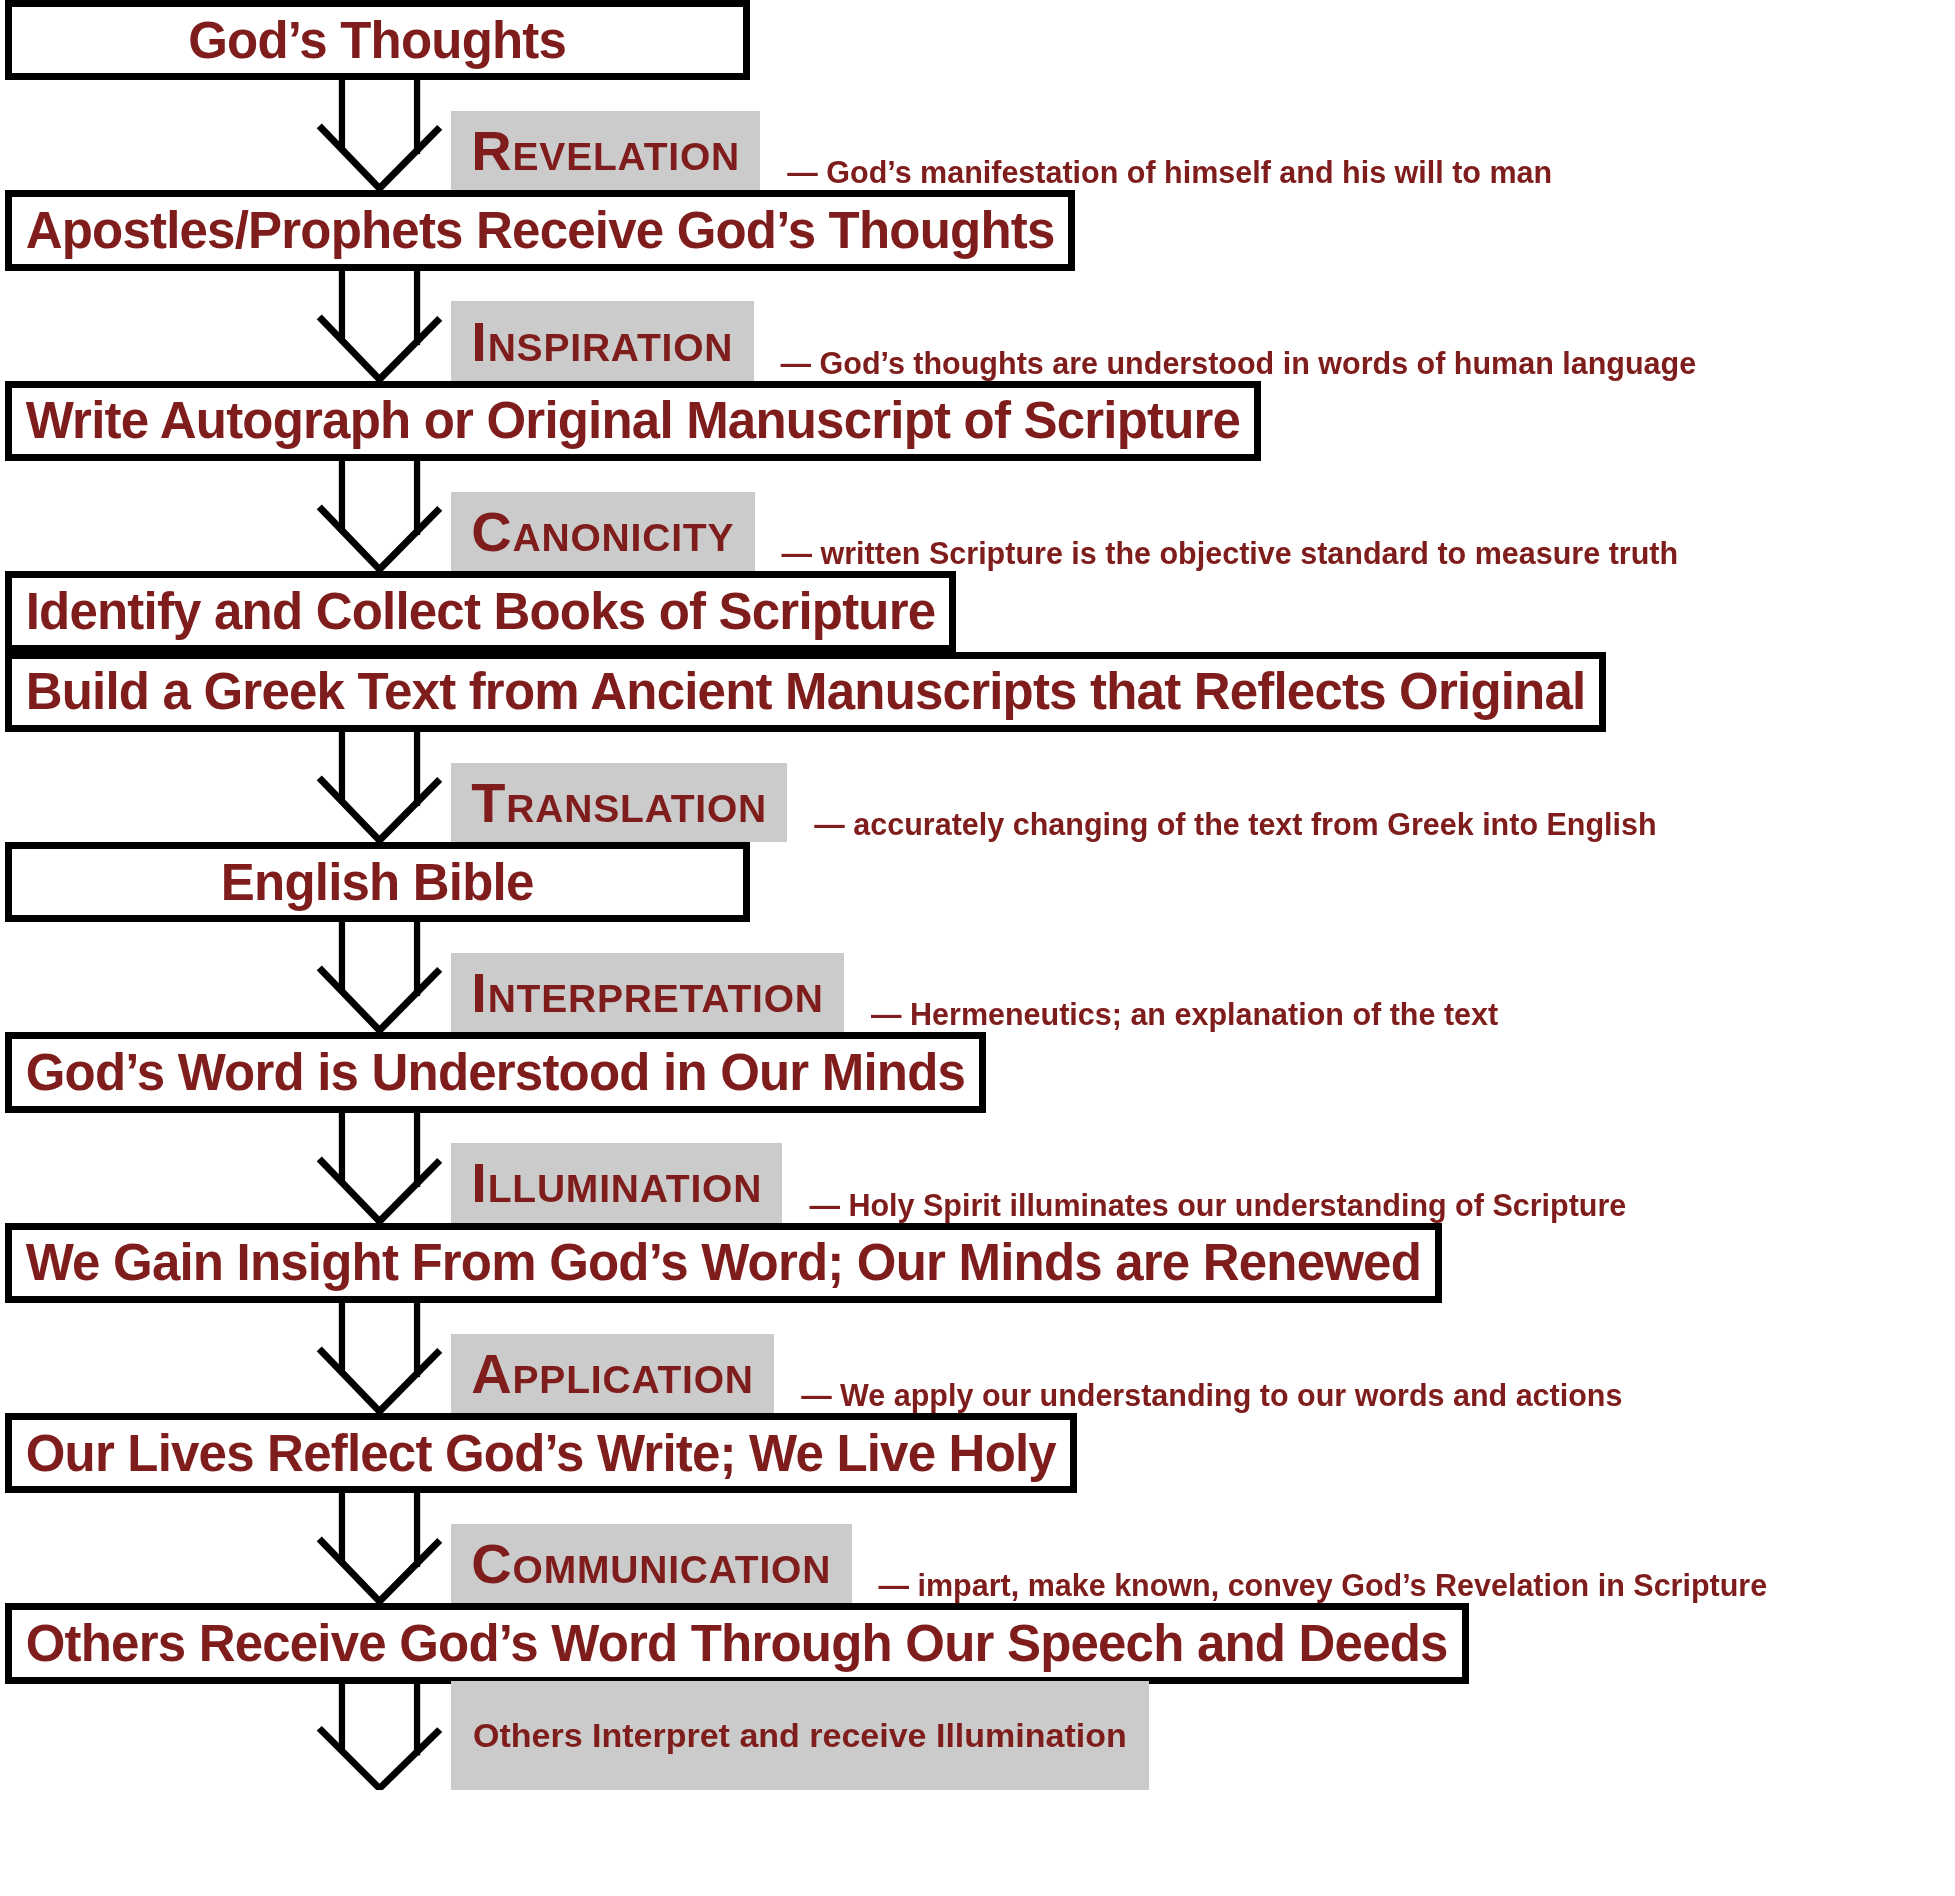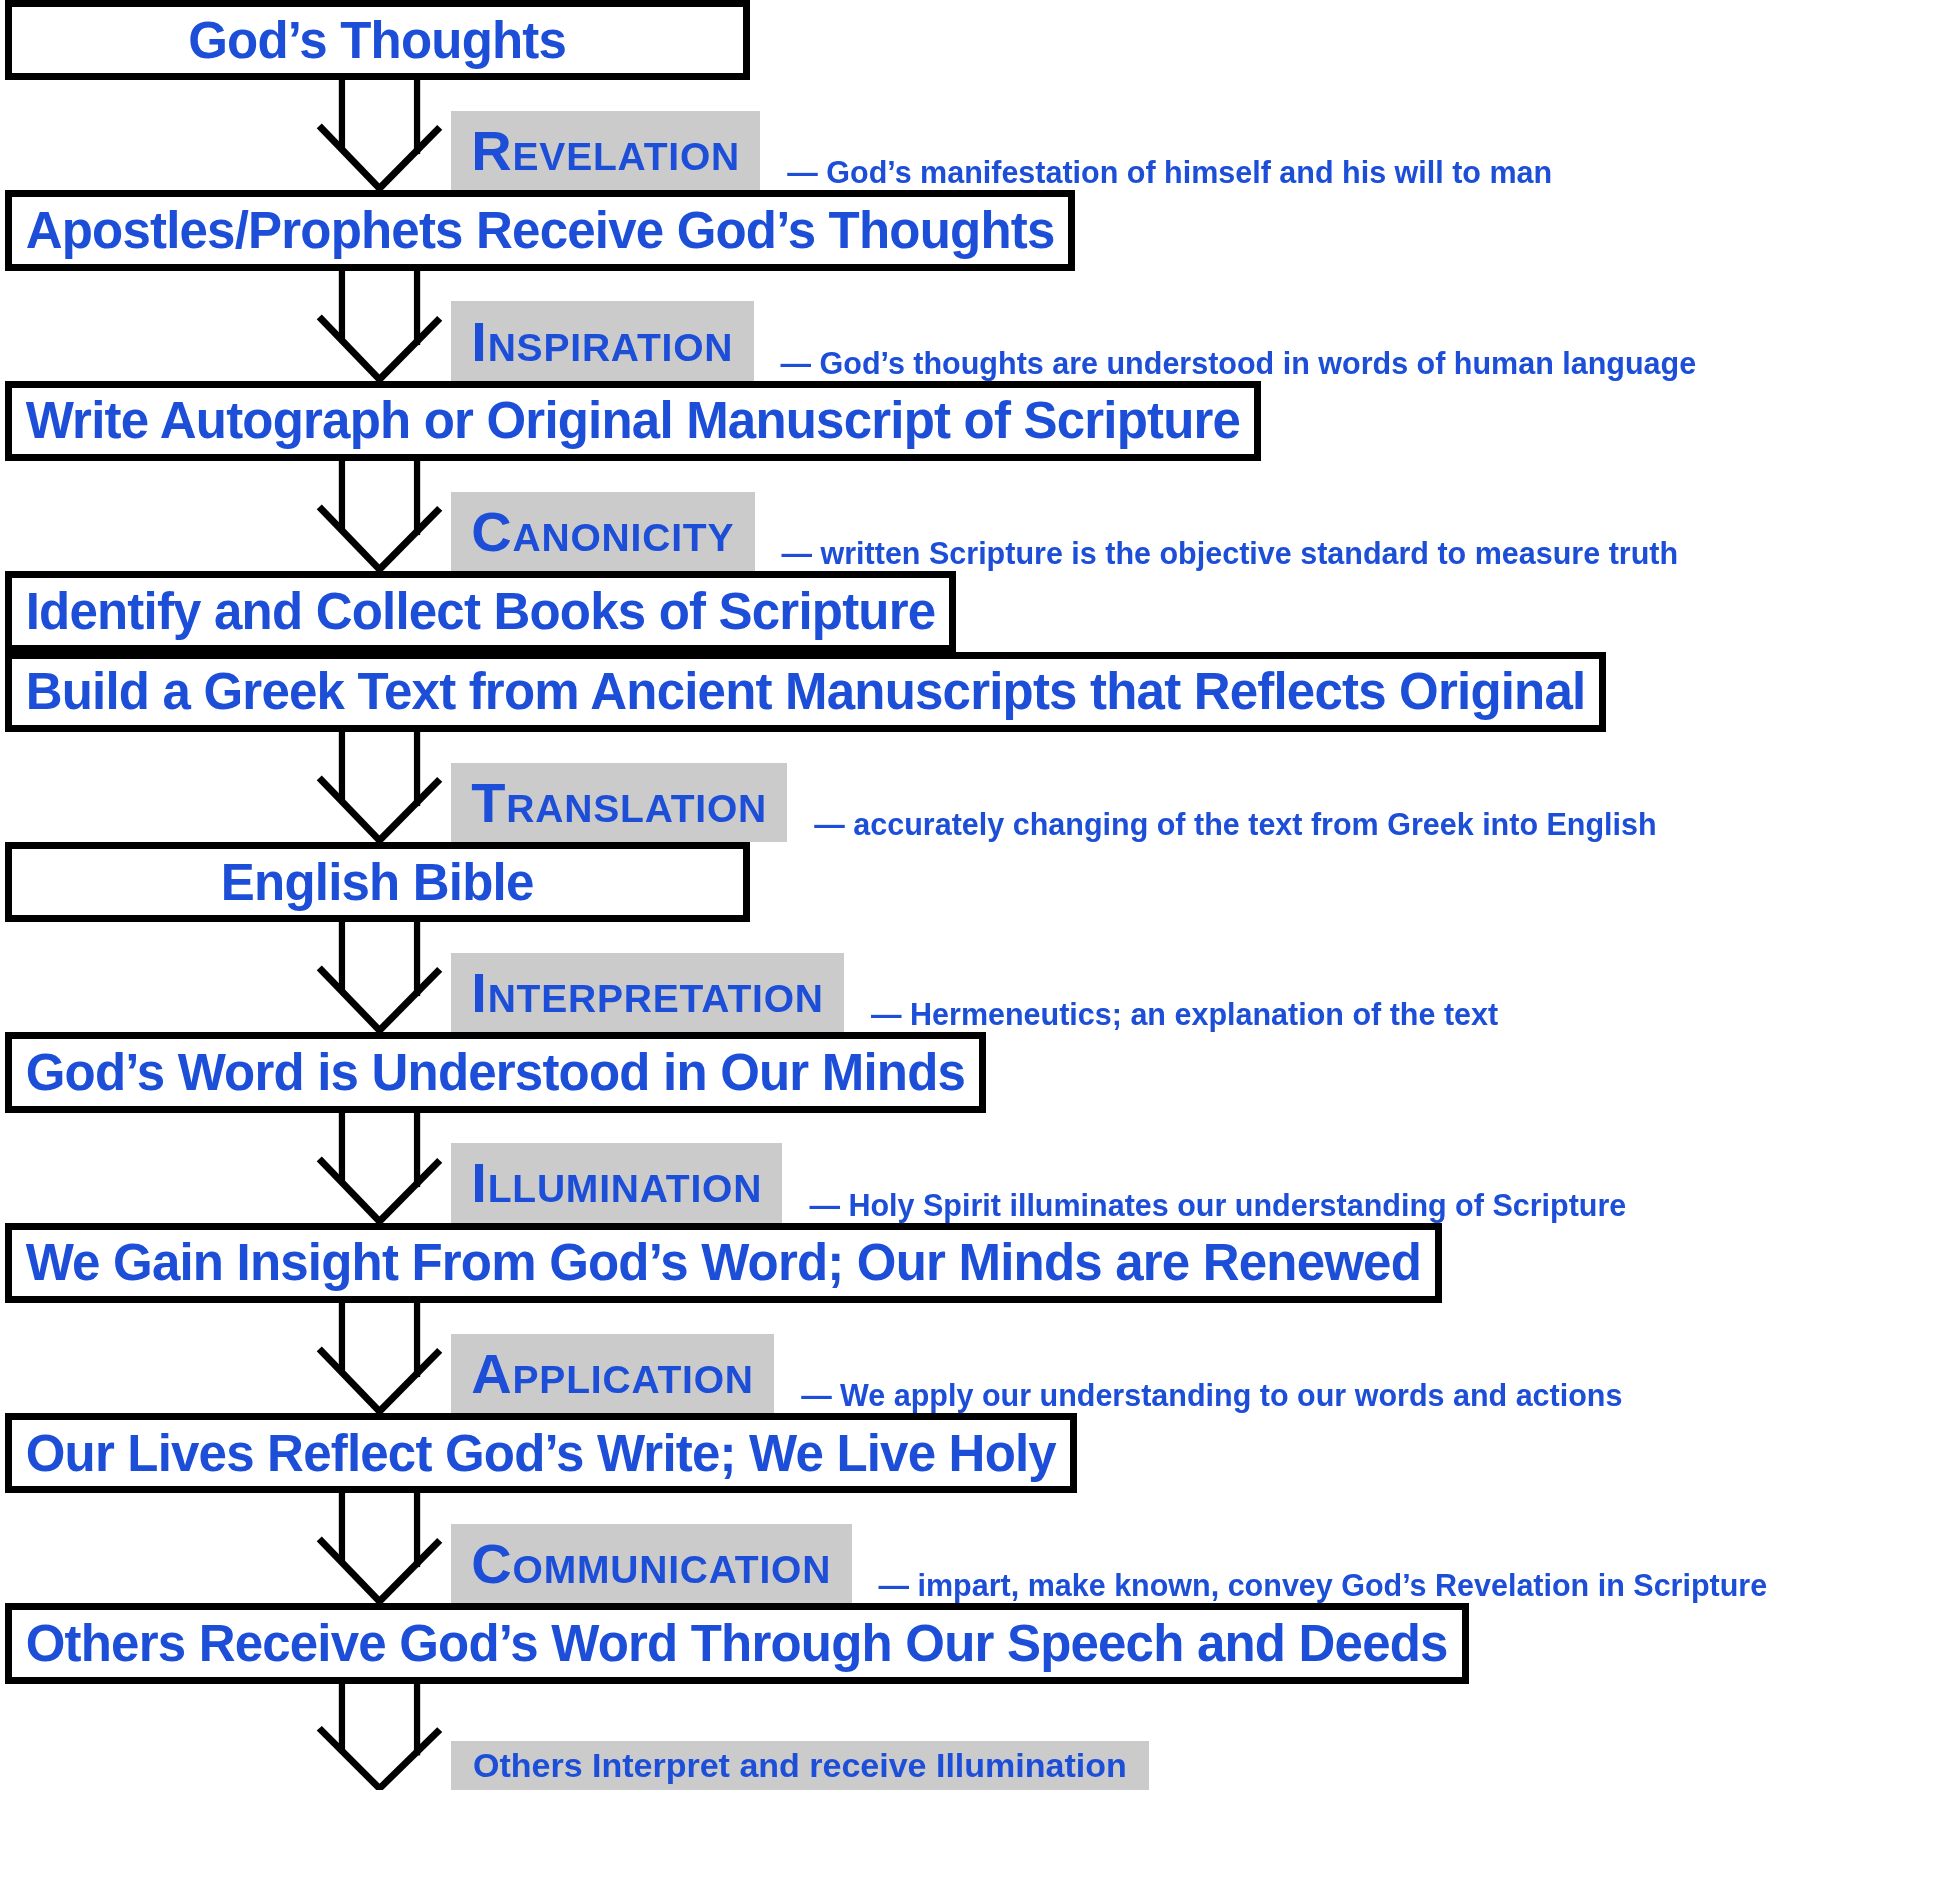--- a/index.html
+++ b/index.html
@@ -1,21 +1,21 @@
 <!DOCTYPE html>
 <html style="font-size:12.5px"><head>
 <meta charset="utf-8">
 <style>
   html,body{margin:0;padding:0;background:#ffffff;}
   .diagram{
     position:relative;
     width:1956px;height:1897px;
     background:#ffffff;
     overflow:hidden;
-    color:#1d4ed8;
+    color:#7f1d1d;
     font-family:"Liberation Sans", sans-serif;
     font-weight:bold;
   }
   .row{display:block;}
   .step-box{
     box-sizing:border-box;
     display:inline-block;
     margin-left:4.7px;
     border:7px solid #000;
     background:#fff;
@@ -49,21 +49,21 @@
     white-space:nowrap;
   }
   .term-desc{
     margin-left:27px;
     font-size:30.5px;
     white-space:nowrap;
   }
   .final-label{
     margin-left:451px;
     background:#cbcbcb;
-    padding:5px 22px;
+    padding:35px 22px;
     font-size:34px;
     line-height:39px;
     white-space:nowrap;
   }
 </style>
 </head>
 <body>
 
 <div class="diagram" id="diagram">
     <section class="row">

